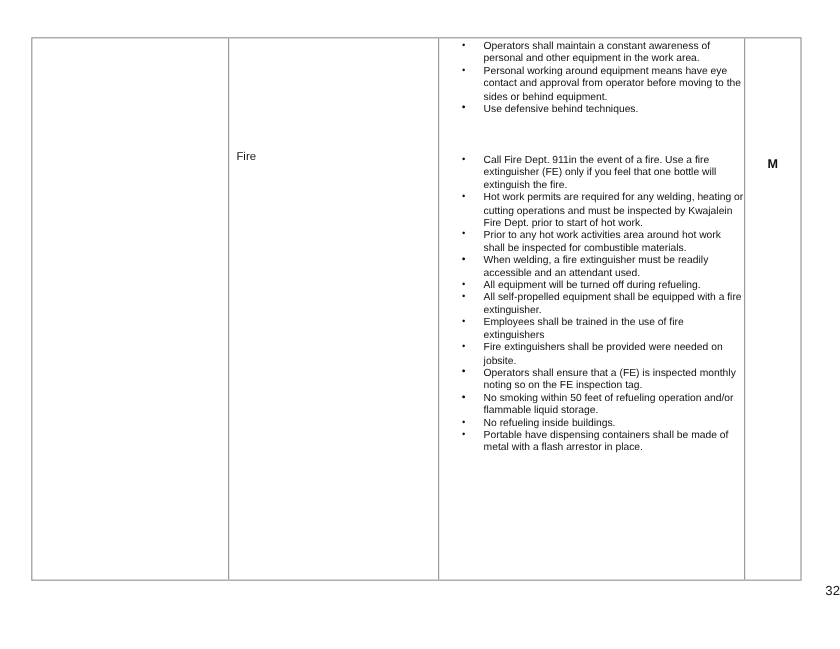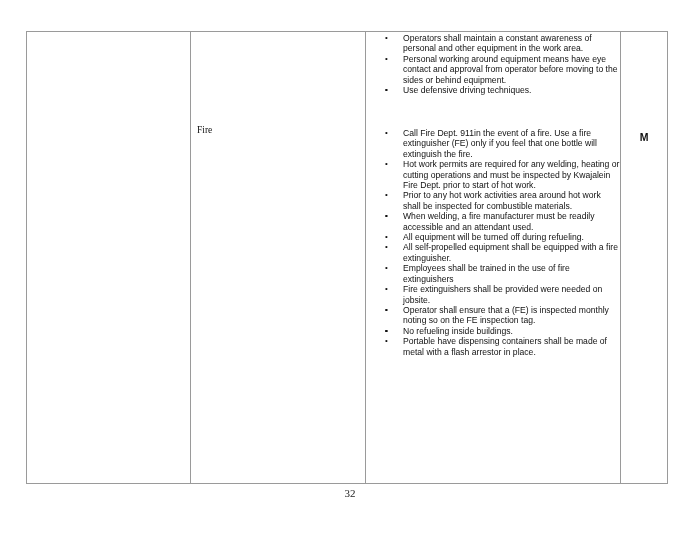--- a/index.html
+++ b/index.html
@@ -3,62 +3,62 @@
 <meta charset="utf-8">
 <style>
   html, body { margin: 0; padding: 0; background: #ffffff; }
   body { width: 700px; height: 541px; position: relative; overflow: hidden; font-family: "Liberation Sans", sans-serif; color: #111; }
   .tbl { position: absolute; left: 26px; top: 31px; width: 642px; height: 453px; border: 1px solid #9a9a9a; box-sizing: border-box; }
   .col { position: absolute; top: 0; bottom: 0; box-sizing: border-box; }
   .c1 { left: 0; width: 164px; border-right: 1px solid #9a9a9a; }
   .c2 { left: 164px; width: 175px; border-right: 1px solid #9a9a9a; }
   .c3 { left: 339px; width: 255px; border-right: 1px solid #9a9a9a; }
   .c4 { left: 594px; right: 0; }
-  .hazard { position: absolute; left: 6px; top: 93px; font-size: 9.5px; font-family: Liberation Serif, serif; }
+  .hazard { position: absolute; left: 6px; top: 93px; font-size: 9.5px; }
   .rating { position: absolute; left: 0; right: 0; top: 99px; text-align: center; font-weight: bold; font-size: 10.5px; }
   ul { margin: 0; padding: 0; list-style: none; }
   li { position: relative; padding-left: 37px; font-size: 8.6px; line-height: 10.4px; margin: 0; }
   li .bullet { position: absolute; left: 19px; top: 0; font-size: 8px; }
   .g1 { position: absolute; left: 0; right: 0; top: 1px; }
   .g2 { position: absolute; left: 0; right: 0; top: 96px; }
   .cont { padding-left: 37px; font-size: 8.6px; line-height: 10.4px; }
-  .pagenum { position: absolute; left: 0; width: 700px; top: 487px; text-align: center; font-family: Liberation Serif, serif; font-size: 11px; color: #222; }
+  .pagenum { position: absolute; left: 0; width: 700px; top: 487px; text-align: right; font-family: Liberation Sans, sans-serif; font-size: 11px; color: #222; }
 </style>
 </head>
 <body>
 
 <div class="tbl">
   <div class="col c1"></div>
   <div class="col c2">
     <span class="hazard">Fire</span>
   </div>
   <div class="col c3">
     <ul class="g1" id="g1">
         <li><span class="bullet">•</span><span>Operators shall maintain a constant awareness of personal and other equipment in the work area.</span></li>
         <li><span class="bullet">•</span><span>Personal working around equipment means have eye contact and approval from operator before moving to the sides or behind equipment.</span></li>
         <li><span class="bullet">•</span></li>
-        <li><span class="bullet">•</span><span>Use defensive driving techniques.</span></li>
+        <li><span class="bullet">•</span><span>Use defensive behind techniques.</span></li>
       </ul>
     <div class="g2">
       <ul id="g2">
           <li><span class="bullet">•</span><span>Call Fire Dept. 911in the event of a fire.  Use a fire extinguisher (FE) only if you feel that one bottle will extinguish the fire.</span></li>
           <li><span class="bullet">•</span><span>Hot work permits are required for any welding, heating or cutting operations and must be inspected by Kwajalein Fire Dept. prior to start of hot work.</span></li>
           <li><span class="bullet">•</span><span>Prior to any hot work activities area around hot work shall be inspected for combustible materials.</span></li>
           <li><span class="bullet">•</span></li>
-          <li><span class="bullet">•</span><span>When welding, a fire manufacturer must be readily accessible and an attendant used.</span></li>
+          <li><span class="bullet">•</span><span>When welding, a fire extinguisher must be readily accessible and an attendant used.</span></li>
           <li><span class="bullet">•</span><span>All equipment will be turned off during refueling.</span></li>
           <li><span class="bullet">•</span><span>All self-propelled equipment shall be equipped with a fire extinguisher.</span></li>
           <li><span class="bullet">•</span><span>Employees shall be trained in the use of fire extinguishers</span></li>
           <li><span class="bullet">•</span><span>Fire extinguishers shall be provided were needed on jobsite.</span></li>
           <li><span class="bullet">•</span></li>
-          <li><span class="bullet">•</span><span>Operator shall ensure that a (FE) is inspected monthly noting so on the FE inspection tag.</span></li>
+          <li><span class="bullet">•</span><span>Operators shall ensure that a (FE) is inspected monthly noting so on the FE inspection tag.</span></li>
         </ul>
       <ul id="g3">
           <li><span class="bullet">•</span></li>
-          <li><span class="bullet">•</span></li>
+          <li><span class="bullet">•</span><span>No smoking within 50 feet of refueling operation and/or flammable liquid storage.</span></li>
           <li><span class="bullet">•</span><span>No refueling inside buildings.</span></li>
           <li><span class="bullet">•</span><span>Portable have dispensing containers shall be made of metal with a flash arrestor in place.</span></li>
         </ul>
     </div>
   </div>
   <div class="col c4">
     <div class="rating">M</div>
   </div>
 </div>
 

